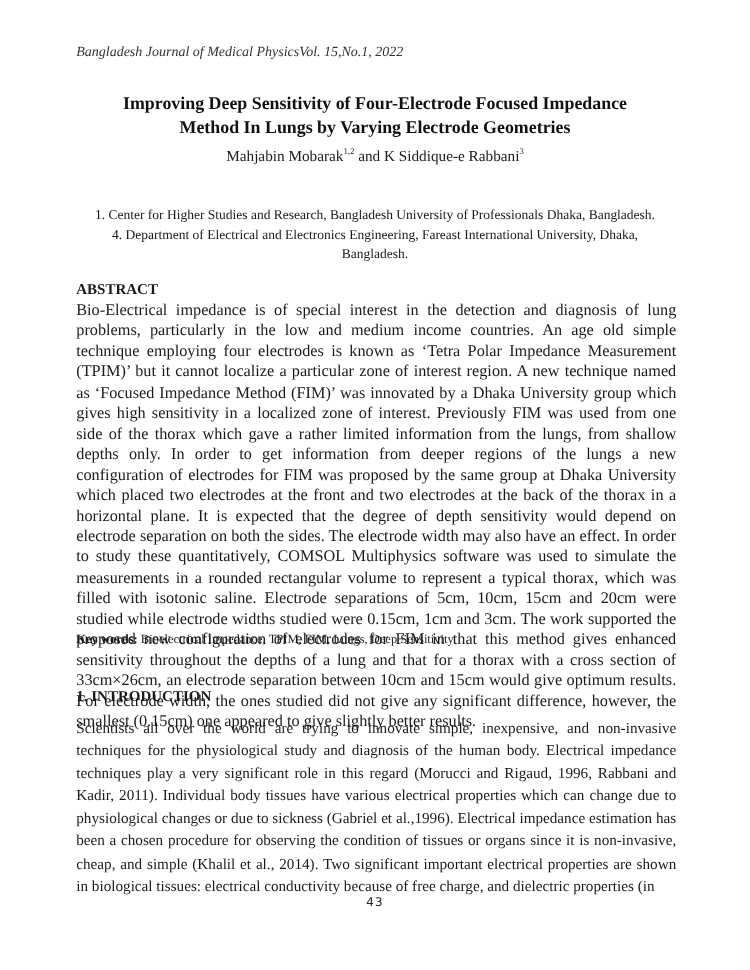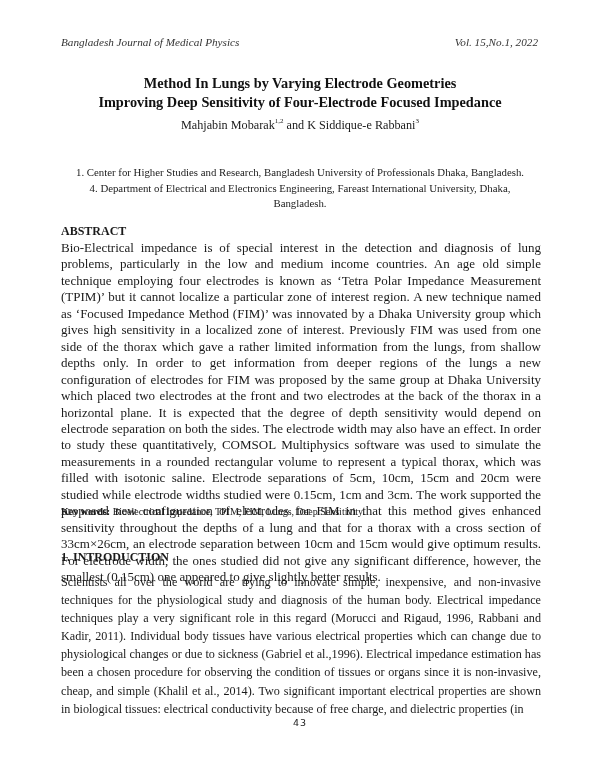--- a/index.html
+++ b/index.html
@@ -1,20 +1,20 @@
 <!DOCTYPE html>
 <html><head>
 <meta charset="utf-8">
 <style>
   html, body { margin: 0; padding: 0; background: #ffffff; }
   body { width: 600px; height: 776px; position: relative; overflow: hidden;
          font-family: "Liberation Serif", "DejaVu Serif", serif; color: #1a1a1a; }
   .page { position: absolute; left: 0; top: 0; width: 600px; height: 776px; }
   .running-head { position: absolute; top: 36px; left: 61px; right: 62px;
-                  font-style: italic; font-size: 11.2px; display: flex; justify-content: space-between; color: #333; }
+                  font-style: italic; font-size: 11.2px; display: flex; color: #333; }
   .title { position: absolute; top: 74px; left: 60px; right: 60px; text-align: center;
            font-weight: bold; font-size: 14.3px; line-height: 19px; color: #111; }
   .authors { position: absolute; top: 117px; left: 50px; right: 50px; text-align: center; font-size: 12.2px; }
   .authors sup { font-size: 7px; vertical-align: 6px; }
   .affils { position: absolute; top: 137px; left: 52px; right: 52px; text-align: center;
             font-size: 10.8px; line-height: 15.5px; margin-top: 28px; }
   .affils a { color: #4a72b8; text-decoration: none; }
   .email-line { font-size: 10px; }
   .section-head { position: absolute; left: 61px; font-weight: bold; font-size: 12px; }
   .abstract-body { position: absolute; top: 240px; left: 61px; width: 480px;
@@ -30,22 +30,22 @@
 <body>
 
 <div class="page">
 
   <div class="running-head">
     <span>Bangladesh Journal of Medical Physics</span>
     <span>Vol. 15,No.1, 2022</span>
   </div>
 
   <div class="title">
+    <div>Improving Deep Sensitivity of Four-Electrode Focused Impedance</div>
     <div>Method In Lungs by Varying Electrode Geometries</div>
-    <div>Improving Deep Sensitivity of Four-Electrode Focused Impedance</div>
   </div>
 
   <div class="authors">
     <span>Mahjabin Mobarak</span><sup>1,2</sup><span style="white-space:pre"> and </span><span>K Siddique-e Rabbani</span><sup>3</sup>
   </div>
 
   <div class="affils">
     <div>1. Center for Higher Studies and Research, Bangladesh University of Professionals Dhaka, Bangladesh.</div>
     <div style="padding:0 20px">4. Department of Electrical and Electronics Engineering, Fareast International University, Dhaka, Bangladesh.</div>
   </div>

